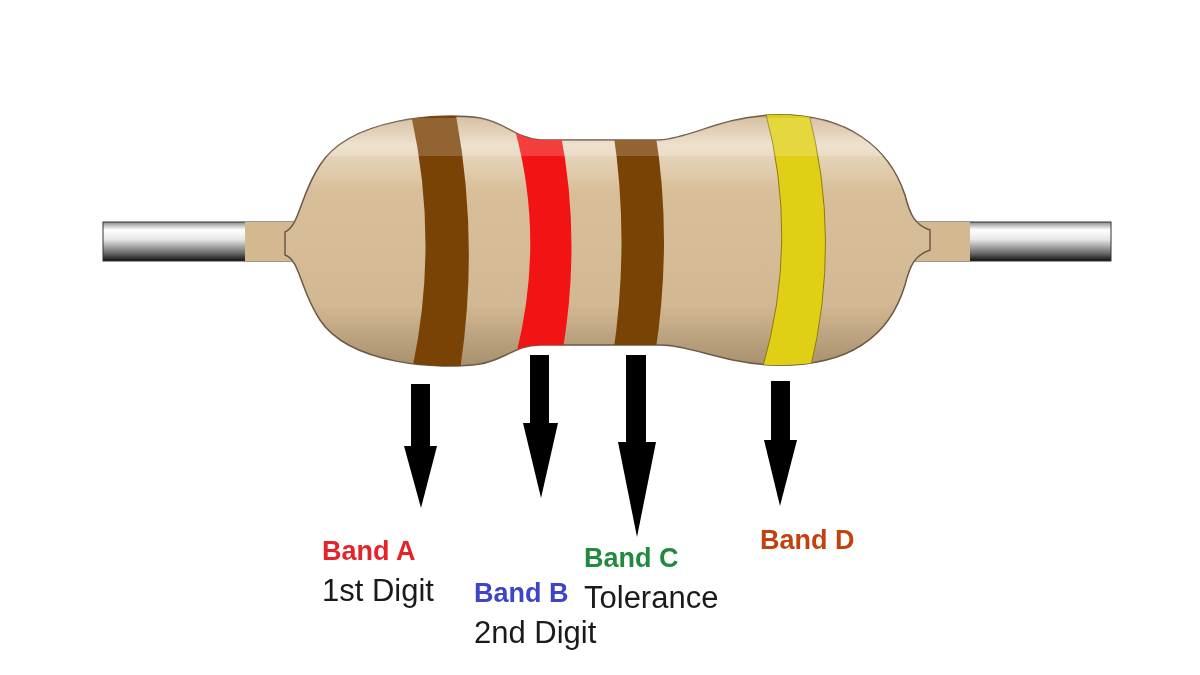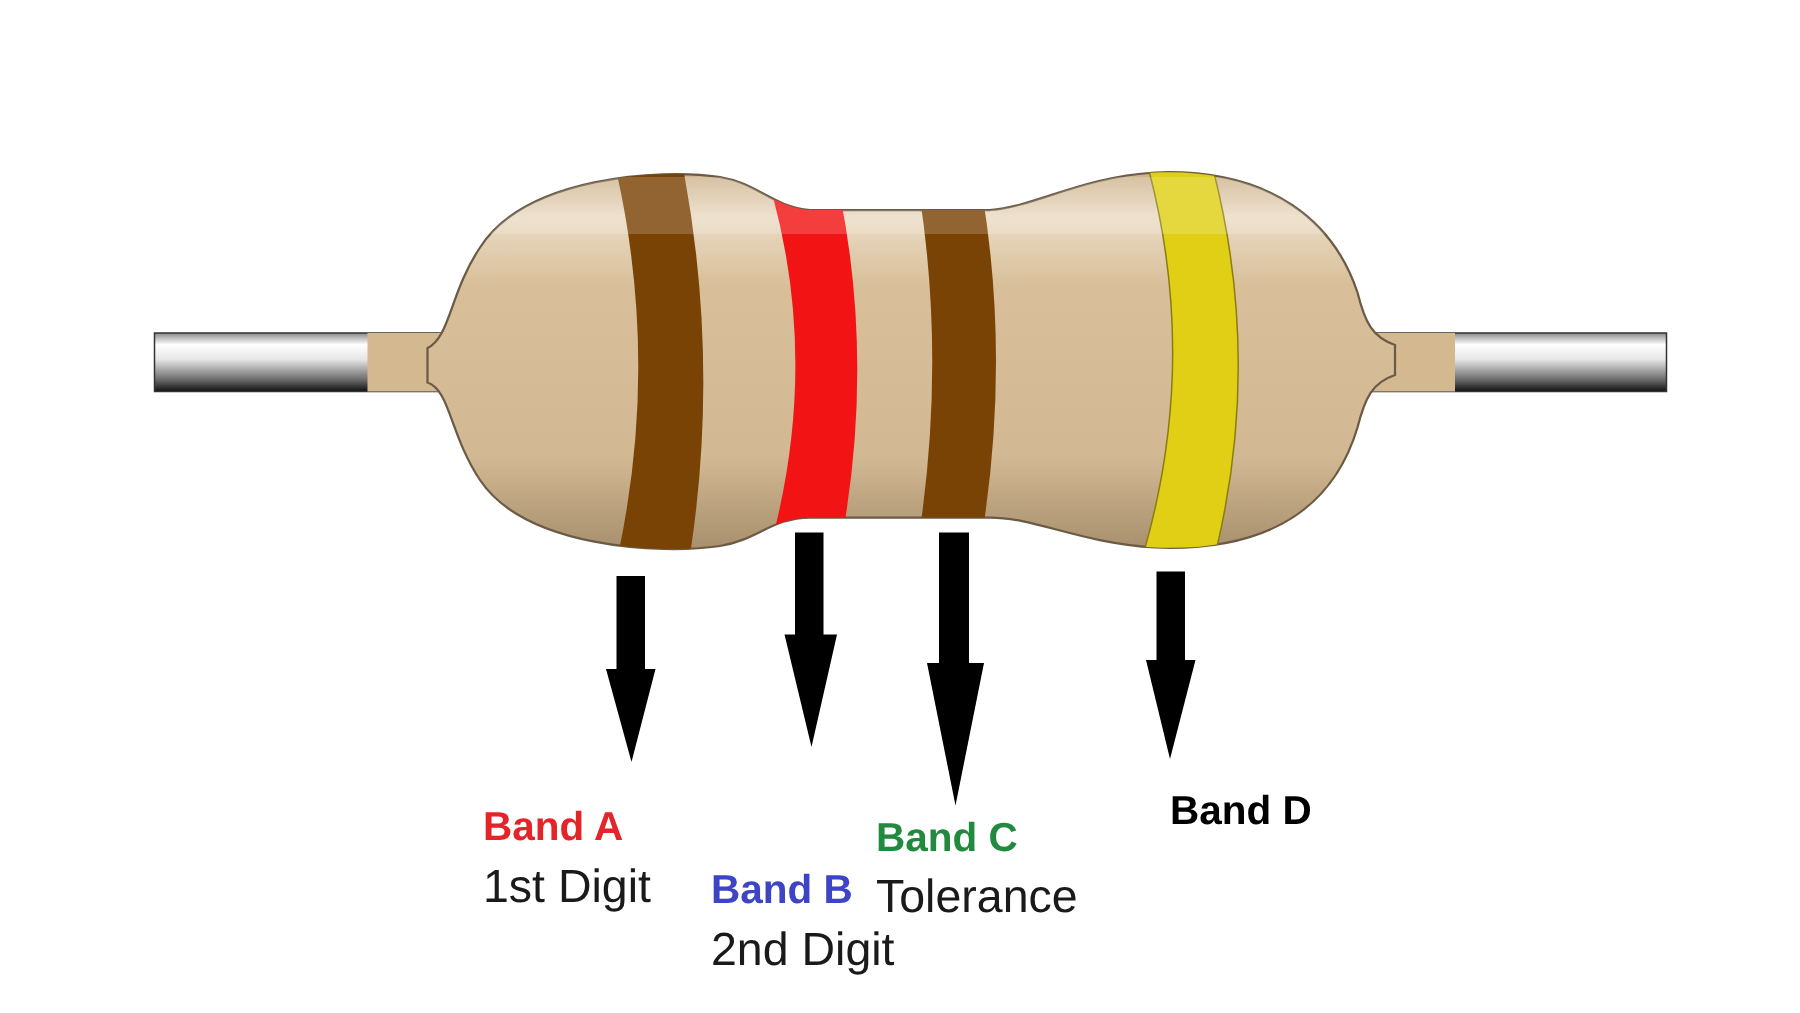--- a/index.html
+++ b/index.html
@@ -73,14 +73,14 @@
 </div>
 <div class="label" style="left:474px; top:535px;margin-top:45px;">
   <div class="band-title" style="color:#3d44c6;">Band B</div>
   <div class="band-desc">2nd Digit</div>
 </div>
 <div class="label" style="left:584px; top:545px;">
   <div class="band-title" style="color:#228a3f;">Band C</div>
   <div class="band-desc">Tolerance</div>
 </div>
 <div class="label" style="left:760px; top:527px;">
-  <div class="band-title" style="color:#000000;margin-left:20px;">Band D</div>
+  <div class="band-title" style="color:#c2410c;">Band D</div>
 </div>
 
 </body></html>

